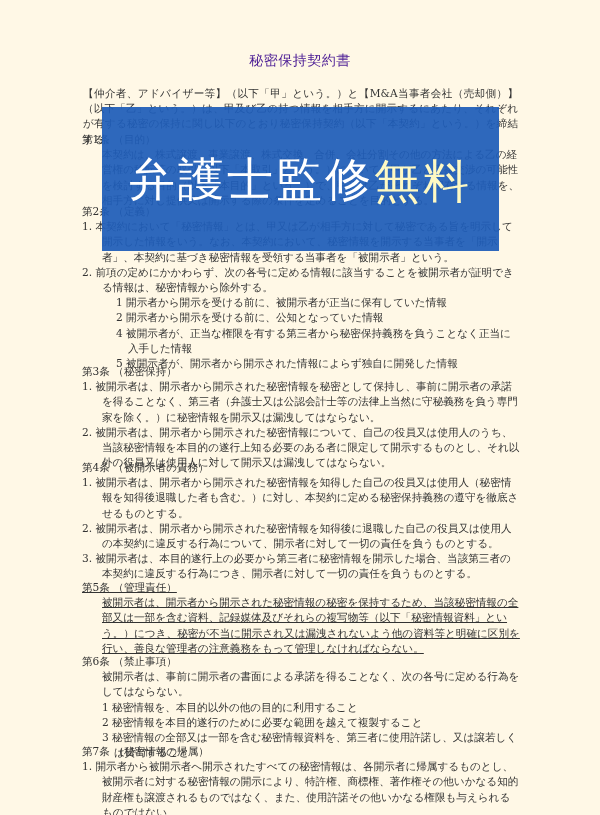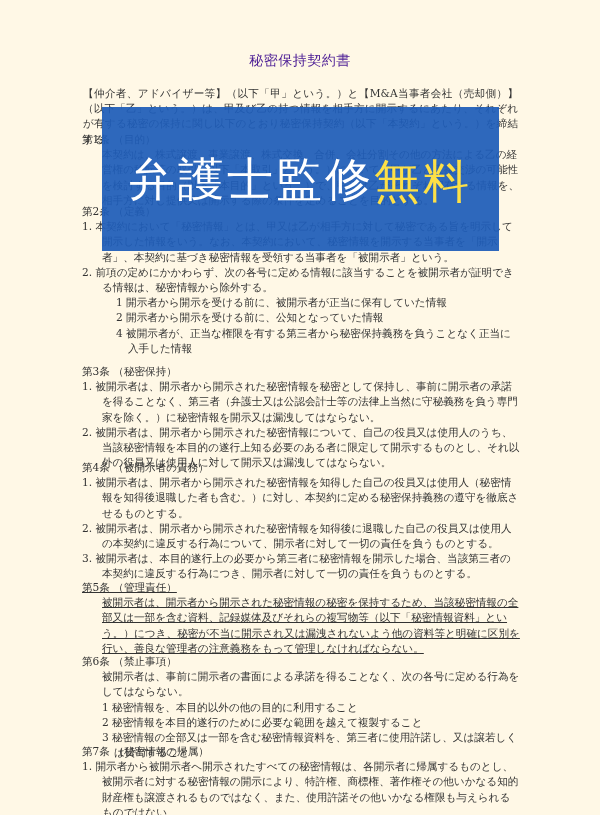--- a/index.html
+++ b/index.html
@@ -28,21 +28,21 @@
       position: absolute; left: 102px; top: 107px; width: 397px; height: 144px;
       background: rgba(30, 93, 184, 0.93);
       display: flex; flex-direction: row; align-items: center; justify-content: center;
     }
     .overlay-line1 {
       font-family: "DejaVu Sans", "Liberation Sans", sans-serif;
       color: #ffffff; font-size: 46px; font-weight: 500; letter-spacing: 3px; line-height: 58px;
     }
     .overlay-line2 {
       font-family: "DejaVu Sans", "Liberation Sans", sans-serif;
-      color: #fde047; font-size: 46px; font-weight: 500; letter-spacing: 3px; line-height: 58px;
+      color: #fef9c3; font-size: 46px; font-weight: 500; letter-spacing: 3px; line-height: 58px;
       margin-top: 4px;
     }
   </style>
 </head>
 <body>
 
 <div class="page">
 
   <div class="doc-title">秘密保持契約書</div>
 
@@ -53,20 +53,21 @@
     <p class="para-plain">本契約は、株式譲渡、事業譲渡、株式交換、合併、会社分割その他の方法による乙の経営権の移転等の取引（以下「本取引」という。）について、甲が乙と直接交渉の可能性を検討する目的（以下「本目的」という。）で、甲又は乙がそれぞれ保有する情報を、相手方に対し提供又は開示する際の条件を定めることを目的とする。</p>
   </div>
 
   <div class="article" style="top:204px;">
     <p class="art-heading">第2条 （定義）</p>
     <p class="para">1. 本契約において「秘密情報」とは、甲又は乙が相手方に対して秘密である旨を明示して開示した情報をいう。なお、本契約において、秘密情報を開示する当事者を「開示者」、本契約に基づき秘密情報を受領する当事者を「被開示者」という。</p>
     <p class="para">2. 前項の定めにかかわらず、次の各号に定める情報に該当することを被開示者が証明できる情報は、秘密情報から除外する。</p>
     <p class="sub-item">1 開示者から開示を受ける前に、被開示者が正当に保有していた情報</p>
     <p class="sub-item">2 開示者から開示を受ける前に、公知となっていた情報</p>
     <p class="sub-item">4 被開示者が、正当な権限を有する第三者から秘密保持義務を負うことなく正当に入手した情報</p>
+    <p class="sub-item">5 被開示者が、開示者から開示された情報によらず独自に開発した情報</p>
   </div>
 
   <div class="article" style="top:364px;">
     <p class="art-heading">第3条 （秘密保持）</p>
     <p class="para">1. 被開示者は、開示者から開示された秘密情報を秘密として保持し、事前に開示者の承諾を得ることなく、第三者（弁護士又は公認会計士等の法律上当然に守秘義務を負う専門家を除く。）に秘密情報を開示又は漏洩してはならない。</p>
     <p class="para">2. 被開示者は、開示者から開示された秘密情報について、自己の役員又は使用人のうち、当該秘密情報を本目的の遂行上知る必要のある者に限定して開示するものとし、それ以外の役員又は使用人に対して開示又は漏洩してはならない。</p>
   </div>
 
   <div class="article" style="top:460px;">
     <p class="art-heading">第4条 （被開示者の責務）</p>

